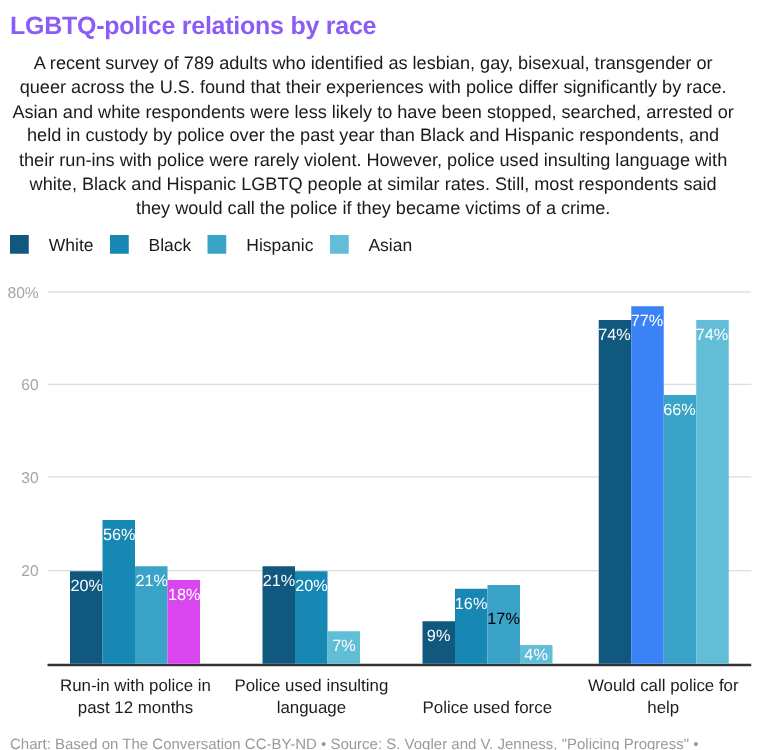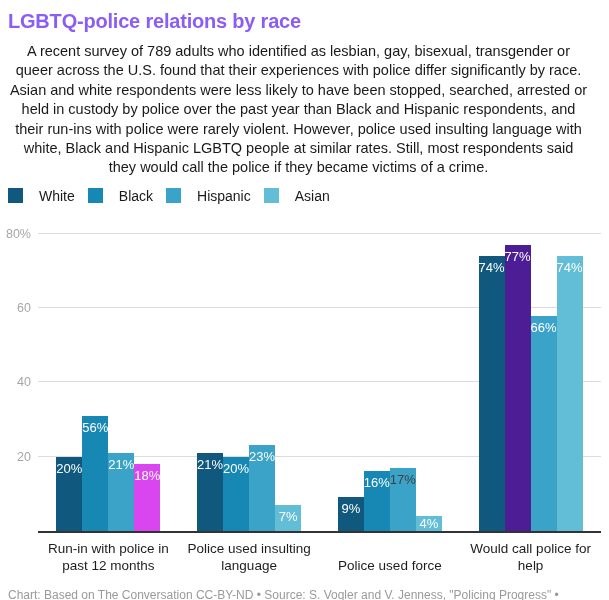--- a/index.html
+++ b/index.html
@@ -147,21 +147,21 @@
       <div class="legend-item">
         <span class="swatch" style="background: rgb(98, 189, 214);"></span>
         <span class="legend-label">Asian</span>
       </div>
     </div>
   <div class="chart">
     <div class="plot" id="plot">
         <div class="gridline" style="bottom: 74.25px;"></div>
         <div class="ytick" style="bottom: 74.25px;">20</div>
         <div class="gridline" style="bottom: 148.5px;"></div>
-        <div class="ytick" style="bottom: 148.5px;">40</div>
+        <div class="ytick" style="bottom: 148.5px;">30</div>
         <div class="gridline" style="bottom: 222.75px;"></div>
         <div class="ytick" style="bottom: 222.75px;">60</div>
         <div class="gridline" style="bottom: 297px;"></div>
         <div class="ytick" style="bottom: 297px;">80%</div>
         <div class="groups">
           <div class="group">
             <div class="bar" style="height: 74.25px; background: rgb(16, 88, 126);">
               <span class="bar-label" style="top: 5px; color: rgb(255, 255, 255);">20%</span>
             </div>
             <div class="bar" style="height: 115.087px; background: rgb(23, 135, 180);">
@@ -174,46 +174,43 @@
               <span class="bar-label" style="top: 5px; color: rgb(255, 255, 255);">18%</span>
             </div>
           </div>
           <div class="group">
             <div class="bar" style="height: 77.9625px; background: rgb(16, 88, 126);">
               <span class="bar-label" style="top: 5px; color: rgb(255, 255, 255);">21%</span>
             </div>
             <div class="bar" style="height: 74.25px; background: rgb(23, 135, 180);">
               <span class="bar-label" style="top: 5px; color: rgb(255, 255, 255);">20%</span>
             </div>
-            <div class="bar" style="height: 85.3875px; background: rgb(59, 163, 200);">
-              <span class="bar-label" style="top: 5px; color: rgb(255, 255, 255);">23%</span>
-            </div>
             <div class="bar" style="height: 25.9875px; background: rgb(98, 189, 214);">
               <span class="bar-label" style="top: 5px; color: rgb(255, 255, 255);">7%</span>
             </div>
           </div>
           <div class="group">
             <div class="bar" style="height: 33.4125px; background: rgb(16, 88, 126);">
               <span class="bar-label" style="top: 5px; color: rgb(255, 255, 255);">9%</span>
             </div>
             <div class="bar" style="height: 59.4px; background: rgb(23, 135, 180);">
               <span class="bar-label" style="top: 5px; color: rgb(255, 255, 255);">16%</span>
             </div>
             <div class="bar" style="height: 63.1125px; background: rgb(59, 163, 200);">
-              <span class="bar-label" style="top: 5px; color: #404040;">17%</span>
+              <span class="bar-label" style="top: 20px; color: #000000;">17%</span>
             </div>
             <div class="bar" style="height: 14.85px; background: rgb(98, 189, 214);">
               <span class="bar-label" style="top: 1px; color: rgb(255, 255, 255);">4%</span>
             </div>
           </div>
           <div class="group">
             <div class="bar" style="height: 274.725px; background: rgb(16, 88, 126);">
               <span class="bar-label" style="top: 5px; color: rgb(255, 255, 255);">74%</span>
             </div>
-            <div class="bar" style="height: 285.863px; background: #4c1d95;">
+            <div class="bar" style="height: 285.863px; background: #3b82f6;">
               <span class="bar-label" style="top: 5px; color: rgb(255, 255, 255);">77%</span>
             </div>
             <div class="bar" style="height: 215.325px; background: rgb(59, 163, 200);">
               <span class="bar-label" style="top: 5px; color: rgb(255, 255, 255);">66%</span>
             </div>
             <div class="bar" style="height: 274.725px; background: rgb(98, 189, 214);">
               <span class="bar-label" style="top: 5px; color: rgb(255, 255, 255);">74%</span>
             </div>
           </div>
         </div>

